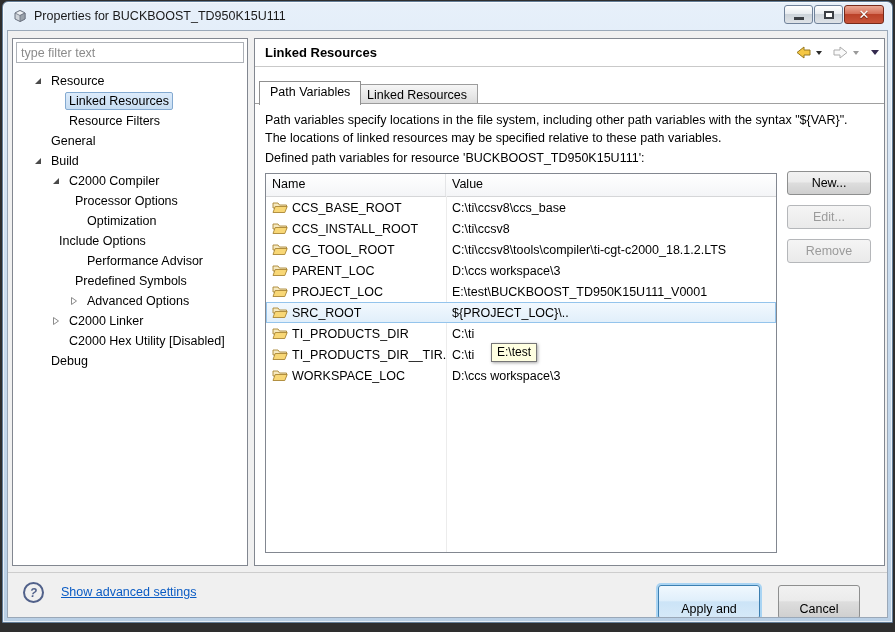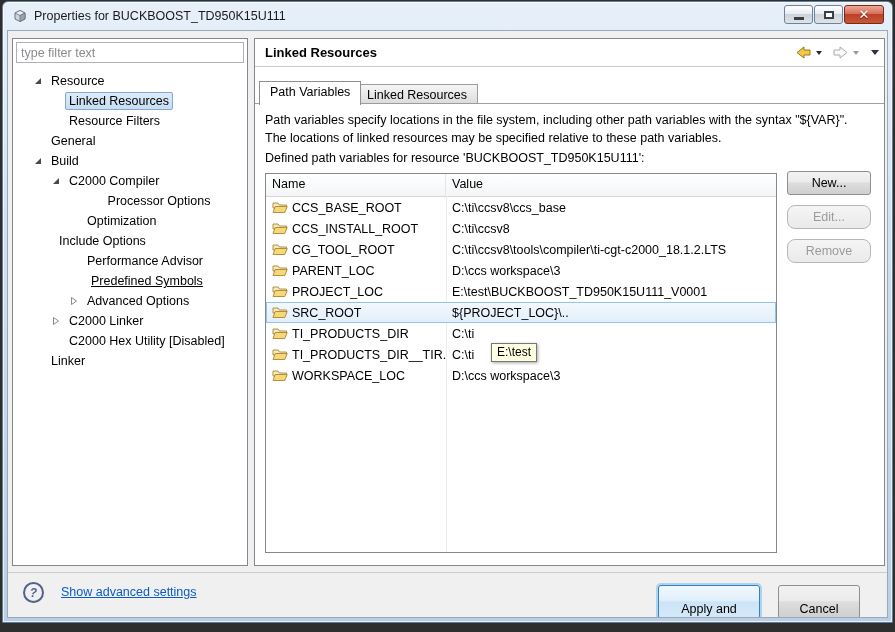--- a/index.html
+++ b/index.html
@@ -83,21 +83,21 @@
   .td.name{width:180px;flex:0 0 180px;display:flex;align-items:center;gap:4px;}
   .td.value{flex:1;}
   .folder-ic{flex:0 0 16px;height:13px;}
   
   .side-buttons{position:absolute;left:532px;top:132px;width:84px;display:flex;flex-direction:column;gap:10px;}
   .btn{
     height:24px;box-sizing:border-box;border:1px solid #8e8f8f;border-radius:3px;
     background:linear-gradient(#f2f2f2,#ebebeb 45%,#dddddd 50%,#cfcfcf);
     font:inherit;color:#000;cursor:default;
   }
-  .btn:disabled{color:#9b9b9b;border-color:#b5b7ba;background:linear-gradient(#f5f5f5,#eaeaea);border-radius:8px;}
+  .btn:disabled{color:#9b9b9b;border-color:#b5b7ba;background:linear-gradient(#f5f5f5,#eaeaea);}
   .btn.default{border:1px solid #3c7fb1;box-shadow:0 0 0 2px #a9d4f3;background:linear-gradient(#f0f8fe,#e0effb 45%,#cce4f7 50%,#d6e9f8);}
   
   .footer{position:absolute;left:0;right:0;bottom:0;top:541px;border-top:1px solid #cdcdcd;background:#f0f0f0;}
   .help-circle{position:absolute;left:15px;top:9px;width:17px;height:17px;border:2px solid #51618a;border-radius:50%;
     color:#51618a;font-weight:bold;font-size:12px;display:flex;align-items:center;justify-content:center;font-style:italic;}
   .adv-link{position:absolute;left:53px;top:12px;color:#0b5cc4;text-decoration:underline;cursor:pointer;}
   .footer-buttons{position:absolute;right:27px;top:12px;display:flex;gap:18px;}
   .footer-buttons .btn{padding:16px 10px;}
   .btn-apply{width:102px;}
   .btn-cancel{width:82px;}
@@ -165,37 +165,37 @@
             <span class="tree-label">Build</span>
           </div>
           <div class="tree-item" style="padding-left: 38px;">
             <span class="twisty">
               <svg width="10" height="10" viewBox="0 0 10 10">
                 <path d="M8 2 L8 8 L2 8 Z" fill="#4a4a4a"></path>
               </svg>
             </span>
             <span class="tree-label">C2000 Compiler</span>
           </div>
-          <div class="tree-item" style="padding-left: 44px; justify-content: center;">
+          <div class="tree-item" style="padding-left: 44px;">
             <span class="twisty"></span>
             <span class="tree-label">Processor Options</span>
           </div>
           <div class="tree-item" style="padding-left: 56px;">
             <span class="twisty"></span>
             <span class="tree-label">Optimization</span>
           </div>
           <div class="tree-item" style="padding-left: 28px;">
             <span class="twisty"></span>
             <span class="tree-label">Include Options</span>
           </div>
           <div class="tree-item" style="padding-left: 56px;">
             <span class="twisty"></span>
             <span class="tree-label">Performance Advisor</span>
           </div>
-          <div class="tree-item" style="padding-left: 60px; text-decoration: underline;">
+          <div class="tree-item" style="padding-left: 44px;">
             <span class="twisty"></span>
             <span class="tree-label">Predefined Symbols</span>
           </div>
           <div class="tree-item" style="padding-left: 56px;">
             <span class="twisty">
               <svg width="10" height="10" viewBox="0 0 10 10">
                 <path d="M2.5 1.5 L7.5 5 L2.5 8.5 Z" fill="#ffffff" stroke="#8c8c8c" stroke-width="1"></path>
               </svg>
             </span>
             <span class="tree-label">Advanced Options</span>
@@ -207,21 +207,21 @@
               </svg>
             </span>
             <span class="tree-label">C2000 Linker</span>
           </div>
           <div class="tree-item" style="padding-left: 38px;">
             <span class="twisty"></span>
             <span class="tree-label">C2000 Hex Utility  [Disabled]</span>
           </div>
           <div class="tree-item" style="padding-left: 20px;">
             <span class="twisty"></span>
-            <span class="tree-label">Linker</span>
+            <span class="tree-label">Debug</span>
           </div>
         </div>
     </div>
 
     <div class="panel right-panel">
       <div class="content-header">
         <span class="content-title">Linked Resources</span>
       </div>
       <div class="nav-tools">
         <svg width="17" height="13" viewBox="0 0 17 13">

